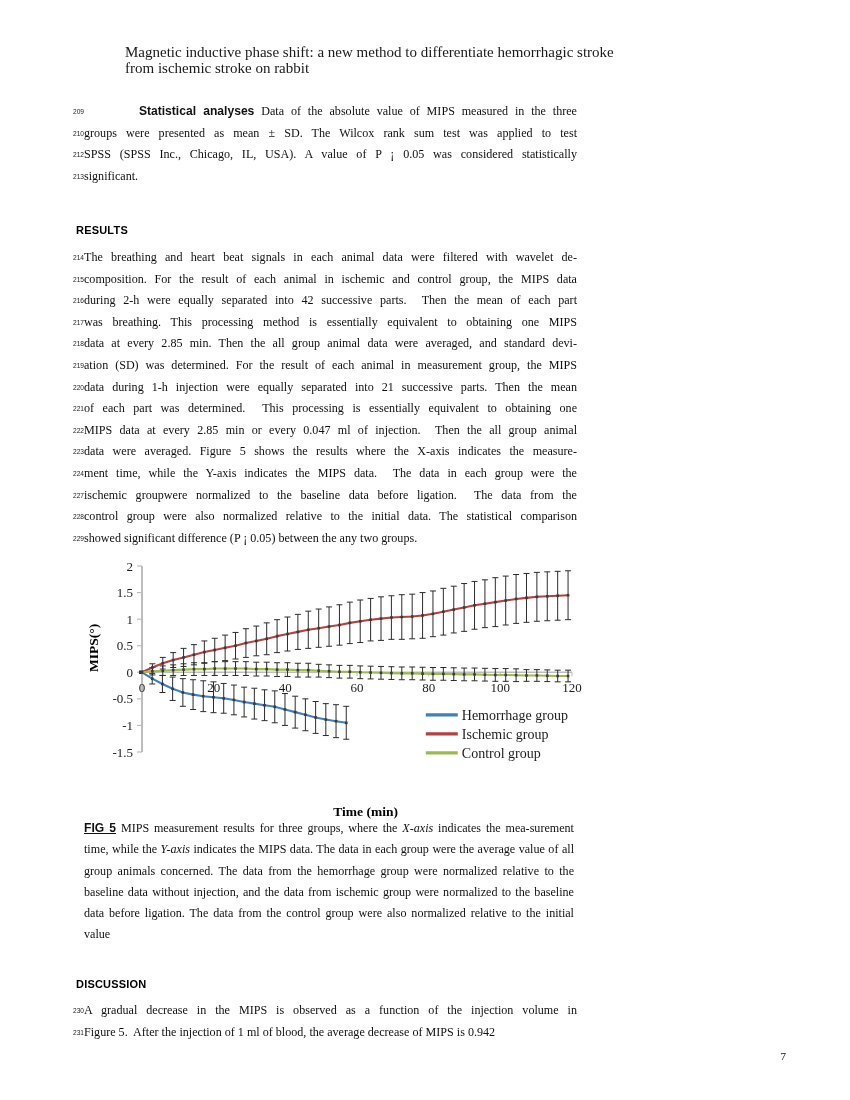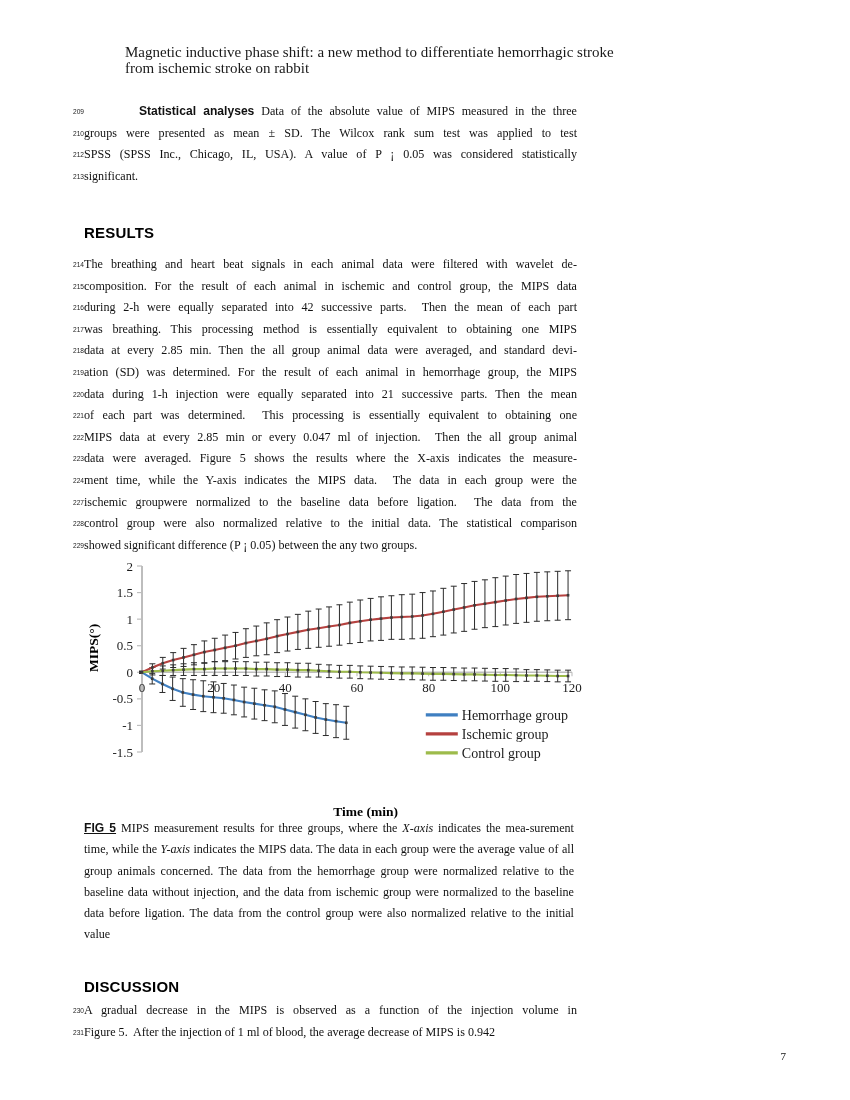--- a/index.html
+++ b/index.html
@@ -31,23 +31,23 @@
     font-size:12.1px;line-height:21.6px;
     text-align:justify;text-align-last:justify;
     white-space:pre;
     font-family:"Liberation Serif", serif;
   }
   .ltext.last{text-align-last:left;}
   .ltext b{font-family:"Liberation Sans", sans-serif;font-weight:bold;font-size:12.1px;}
 
   
   .sechead{
-    position:absolute;left:84px;
+    position:absolute;left:76px;
     font-family:"Liberation Sans", sans-serif;
-    font-weight:bold;font-size:15px;letter-spacing:0.2px;color:#000;
+    font-weight:bold;font-size:11px;letter-spacing:0.2px;color:#000;
   }
 
   
   .caption{
     position:absolute;left:84px;width:490px;
     font-size:12.1px;line-height:21.3px;
     text-align:justify;
     font-family:"Liberation Serif", serif;
   }
   .caption .cap-lbl{font-family:"Liberation Sans", sans-serif;font-weight:bold;text-decoration:underline;}
@@ -88,21 +88,21 @@
         <span class="ltext">SPSS (SPSS Inc., Chicago, IL, USA). A value of P ¡ 0.05 was considered statistically</span>
       </div>
       <div class="ln-row">
         <span class="lnum">213</span>
         <span class="ltext last">significant.</span>
       </div>
     </div>
 
   <div class="sechead" style="top:224px;">RESULTS</div>
 
-  <div class="block" id="block-results" style="top:254px;">
+  <div class="block" id="block-results" style="top:247px;">
       <div class="ln-row">
         <span class="lnum">214</span>
         <span class="ltext">The breathing and heart beat signals in each animal data were filtered with wavelet de-</span>
       </div>
       <div class="ln-row">
         <span class="lnum">215</span>
         <span class="ltext">composition. For the result of each animal in ischemic and control group, the MIPS data</span>
       </div>
       <div class="ln-row">
         <span class="lnum">216</span>
@@ -111,21 +111,21 @@
       <div class="ln-row">
         <span class="lnum">217</span>
         <span class="ltext">was breathing. This processing method is essentially equivalent to obtaining one MIPS</span>
       </div>
       <div class="ln-row">
         <span class="lnum">218</span>
         <span class="ltext">data at every 2.85 min. Then the all group animal data were averaged, and standard devi-</span>
       </div>
       <div class="ln-row">
         <span class="lnum">219</span>
-        <span class="ltext">ation (SD) was determined. For the result of each animal in hemorrhage group, the MIPS</span>
+        <span class="ltext">ation (SD) was determined. For the result of each animal in measurement group, the MIPS</span>
       </div>
       <div class="ln-row">
         <span class="lnum">220</span>
         <span class="ltext">data during 1-h injection were equally separated into 21 successive parts. Then the mean</span>
       </div>
       <div class="ln-row">
         <span class="lnum">221</span>
         <span class="ltext">of each part was determined.  This processing is essentially equivalent to obtaining one</span>
       </div>
       <div class="ln-row">

